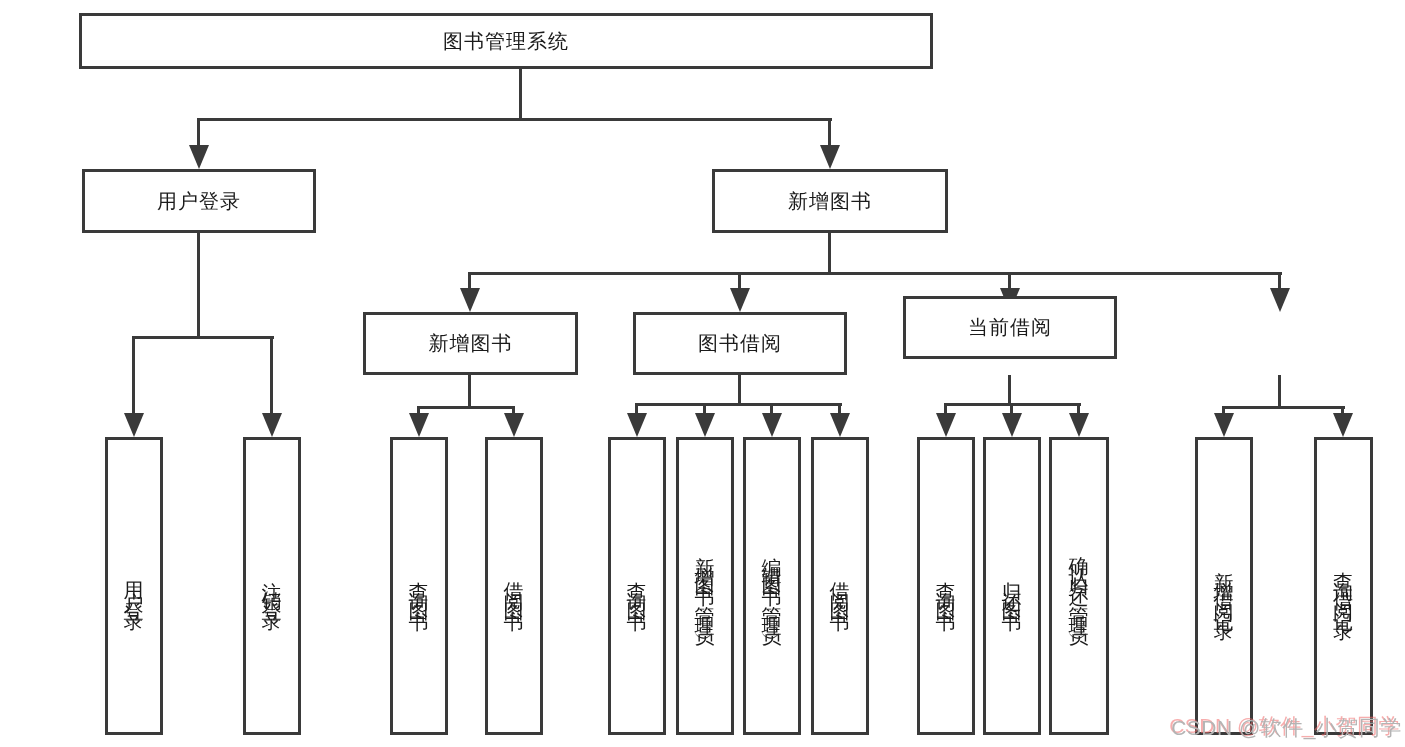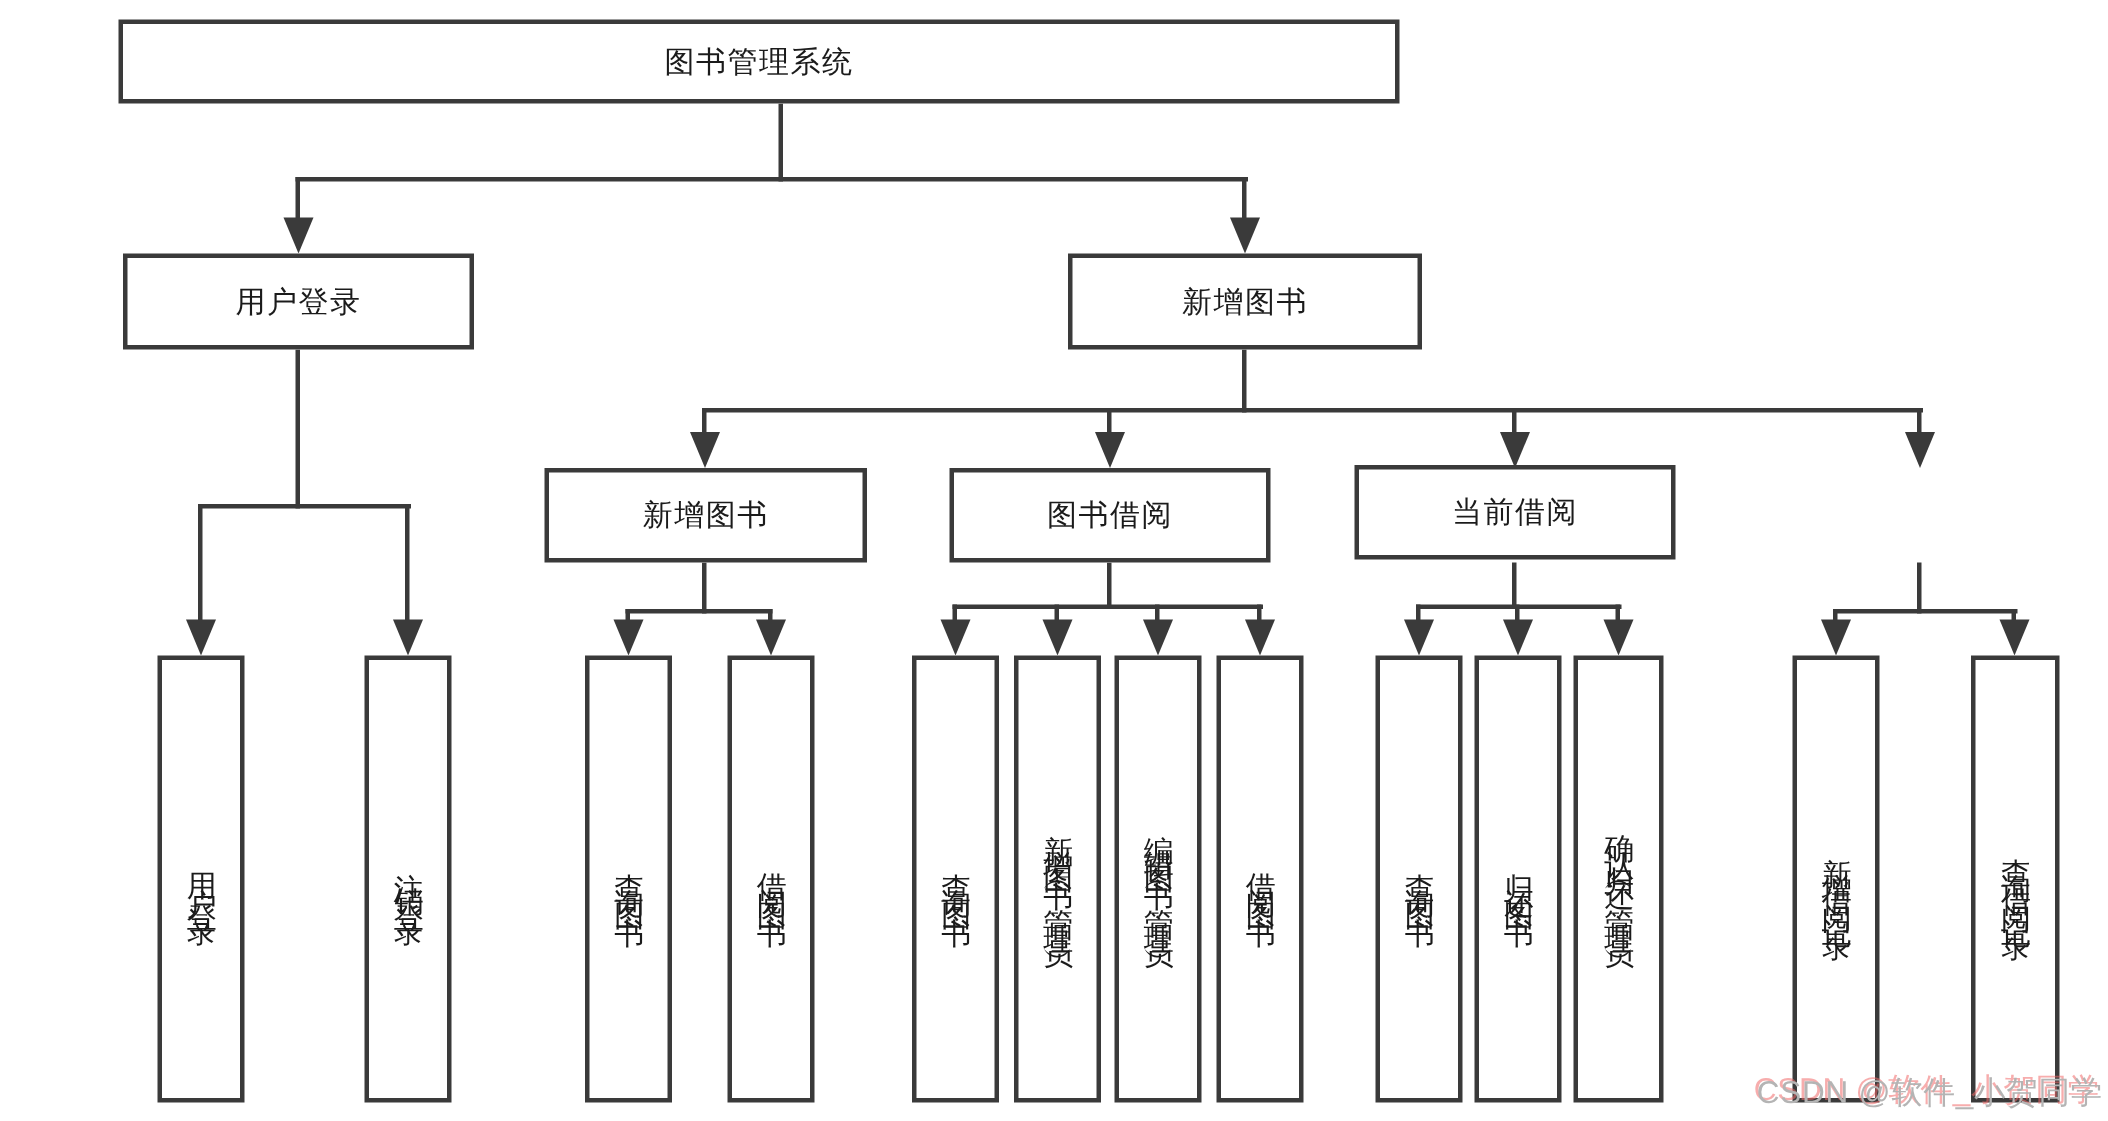--- a/index.html
+++ b/index.html
@@ -122,21 +122,21 @@
   <div class="vline" style="left:1341px; top:406px; height:9px;"></div>
   <div class="arrow" style="left:1333px; top:413px;"></div>
 
   <div class="box" style="left:33px; top:13px; width:854px; height:56px;margin-left:46px;">图书管理系统</div>
 
   <div class="box" style="left:82px; top:169px; width:234px; height:64px;">用户登录</div>
   <div class="box" style="left:712px; top:169px; width:236px; height:64px;">新增图书</div>
 
   <div class="box" style="left:363px; top:312px; width:215px; height:63px;">新增图书</div>
   <div class="box" style="left:633px; top:312px; width:214px; height:63px;">图书借阅</div>
-  <div class="box" style="left:903px; top:310px; width:214px; height:63px;">当前借阅</div>
+  <div class="box" style="left:903px; top:296px; width:214px; height:63px;">当前借阅</div>
 
   <div class="box vbox" style="left:105px; top:437px; width:58px; height:298px;">用户登录</div>
   <div class="box vbox" style="left:243px; top:437px; width:58px; height:298px;">注销登录</div>
 
   <div class="box vbox" style="left:390px; top:437px; width:58px; height:298px;">查询图书</div>
   <div class="box vbox" style="left:485px; top:437px; width:58px; height:298px;">借阅图书</div>
 
   <div class="box vbox" style="left:608px; top:437px; width:58px; height:298px;">查询图书</div>
   <div class="box vbox" style="left:676px; top:437px; width:58px; height:298px;">新增图书（管理员）</div>
   <div class="box vbox" style="left:743px; top:437px; width:58px; height:298px;">编辑图书（管理员）</div>

